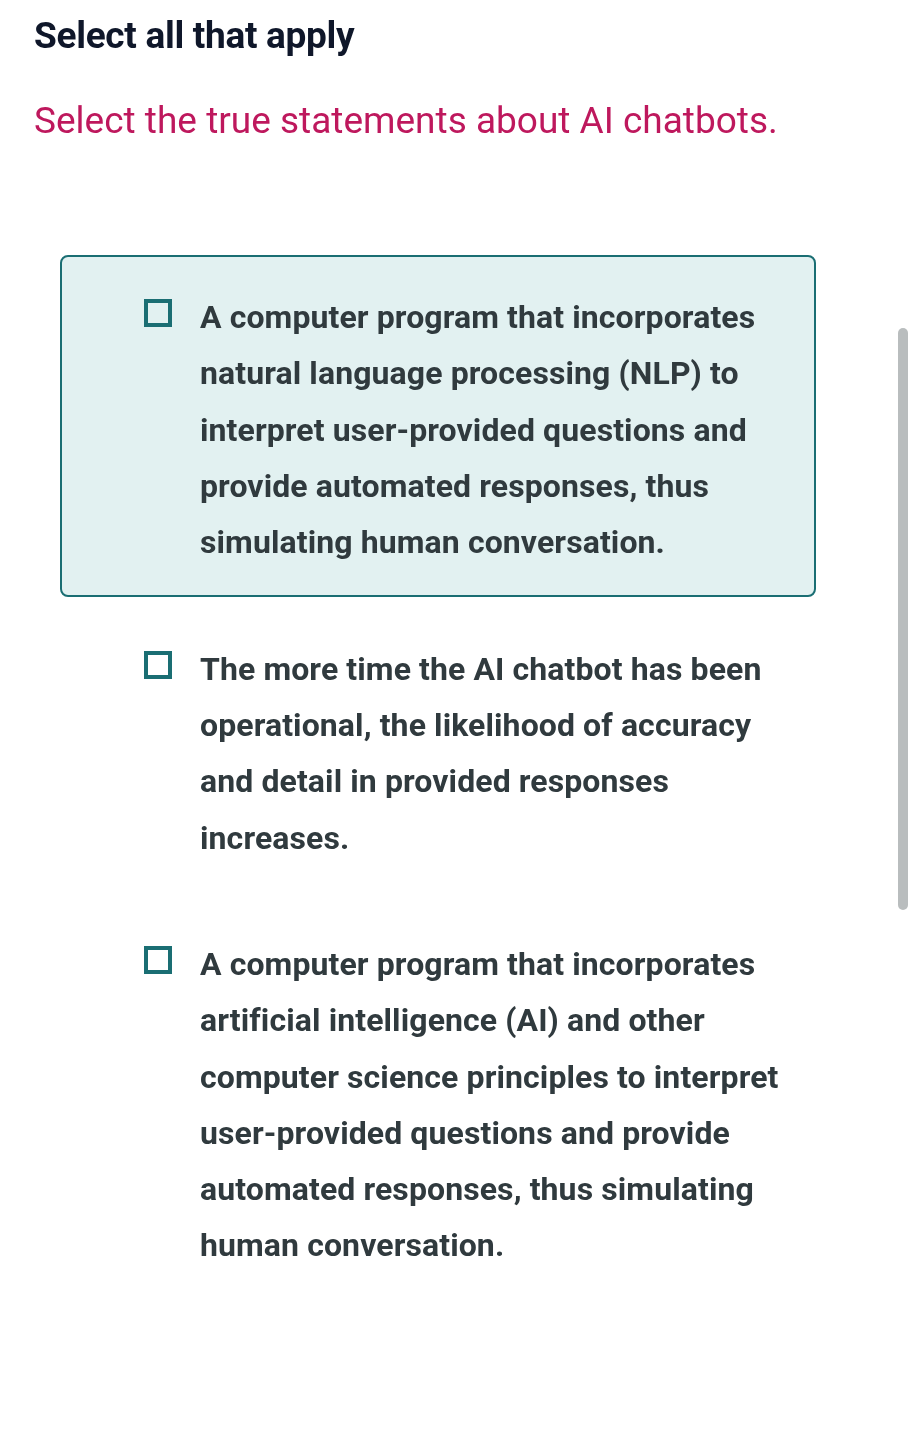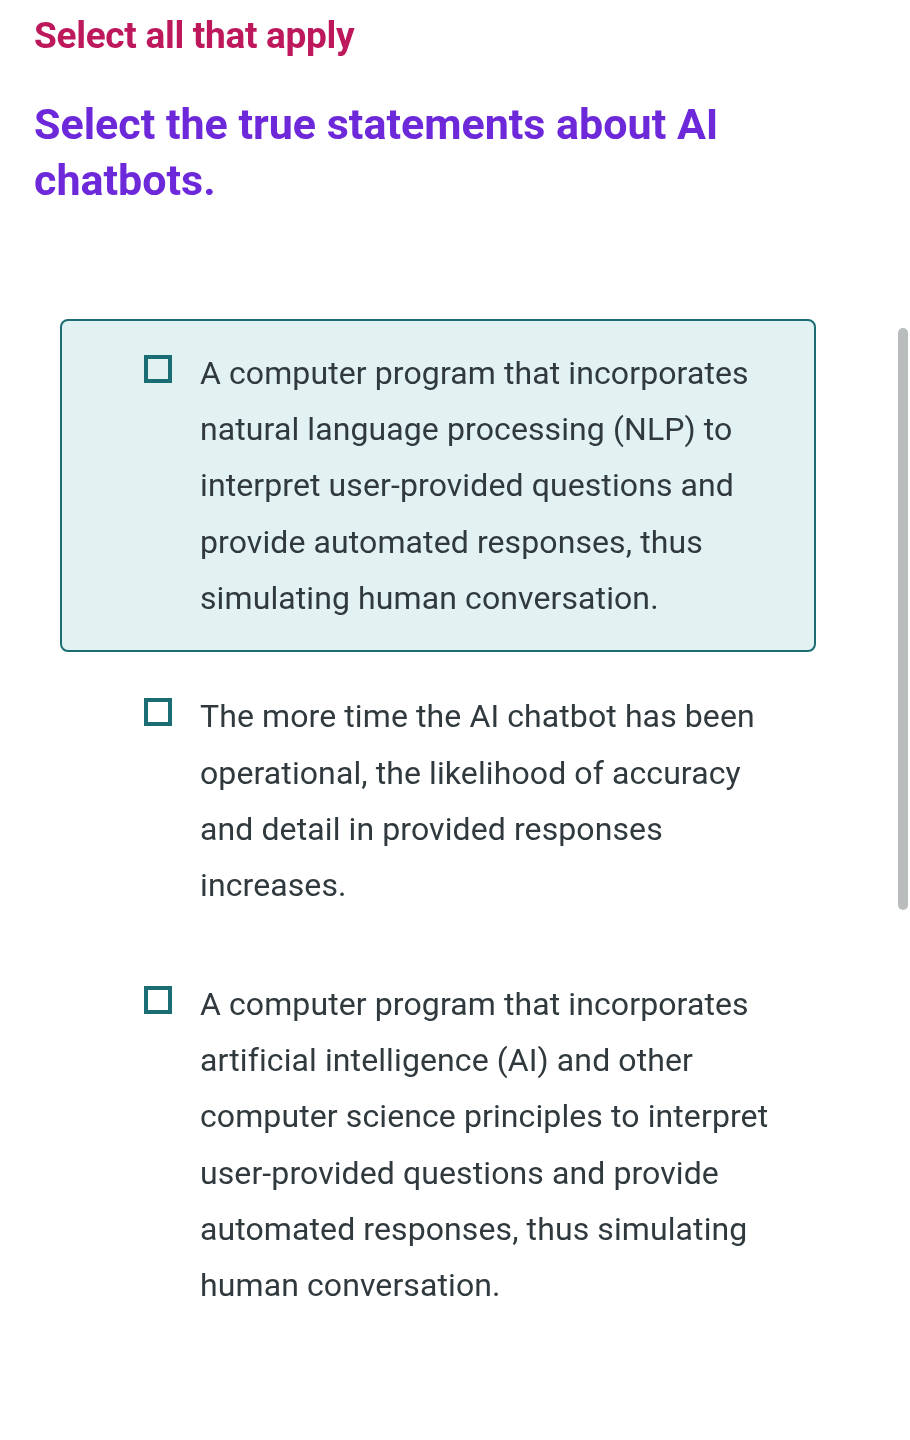--- a/index.html
+++ b/index.html
@@ -14,42 +14,43 @@
       height: 1440px;
       position: relative;
       color: #303a3e;
     }
     .container {
       padding: 14px 34px 0 34px;
     }
     .heading {
       font-size: 37px;
       font-weight: 700;
-      color: #be185d;
+      color: #0f172a;
       margin-bottom: 40px;
       letter-spacing: -0.3px;
     }
     .prompt {
-      font-size: 43px;
-      font-weight: 700;
-      color: #6d28d9;
+      font-size: 37px;
+      font-weight: 400;
+      color: #be185d;
       margin-bottom: 110px;
       line-height: 1.3;
     }
     .options {
       padding-left: 26px;
       padding-right: 60px;
     }
     .option {
       display: flex;
       align-items: flex-start;
-      padding: 24px 28px 24px 82px;
+      padding: 32px 28px 24px 82px;
       border-radius: 8px;
       border: 2px solid transparent;
       margin-bottom: 10px;
+      font-weight: bold;
     }
     .option.highlighted {
       background: #e2f1f1;
       border: 2px solid #1a6e73;
     }
     .checkbox {
       flex: 0 0 auto;
       width: 28px;
       height: 28px;
       border: 4px solid #1a6e73;

